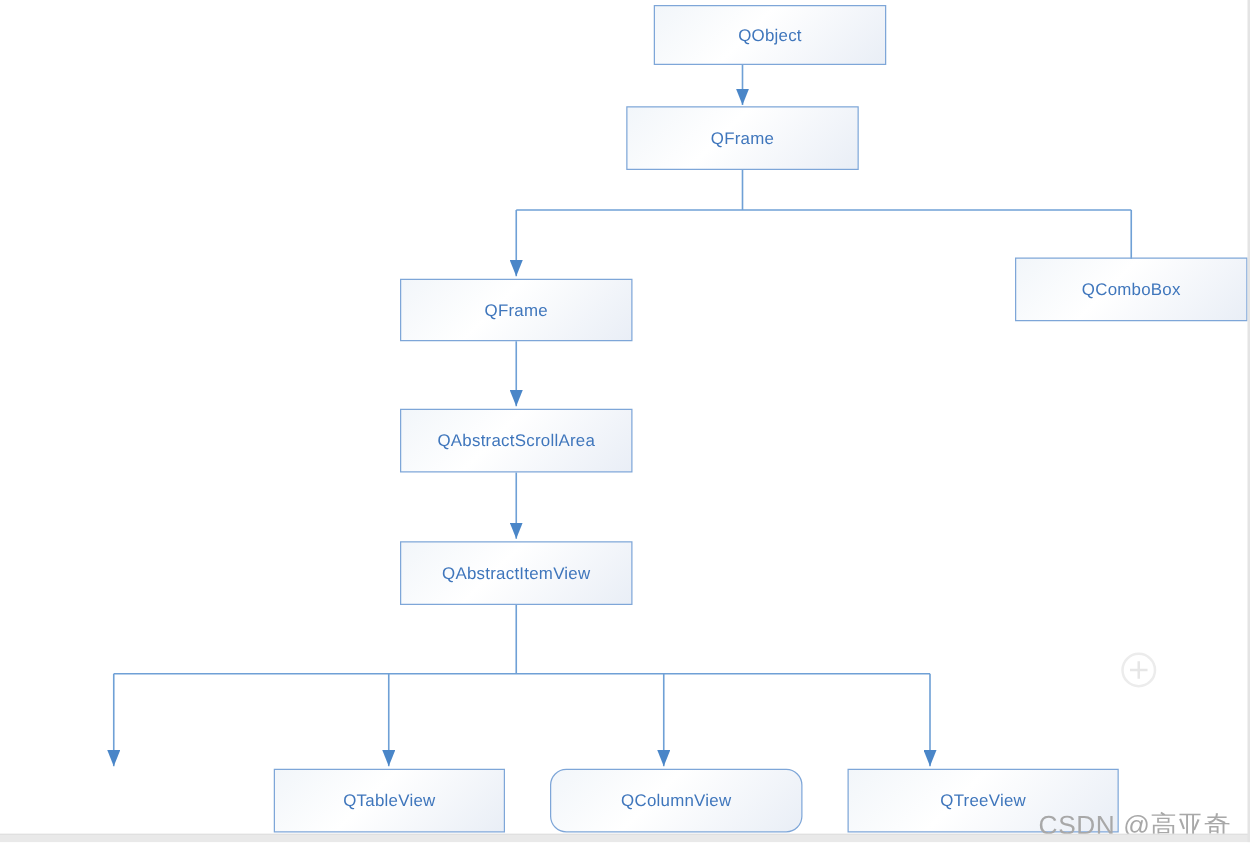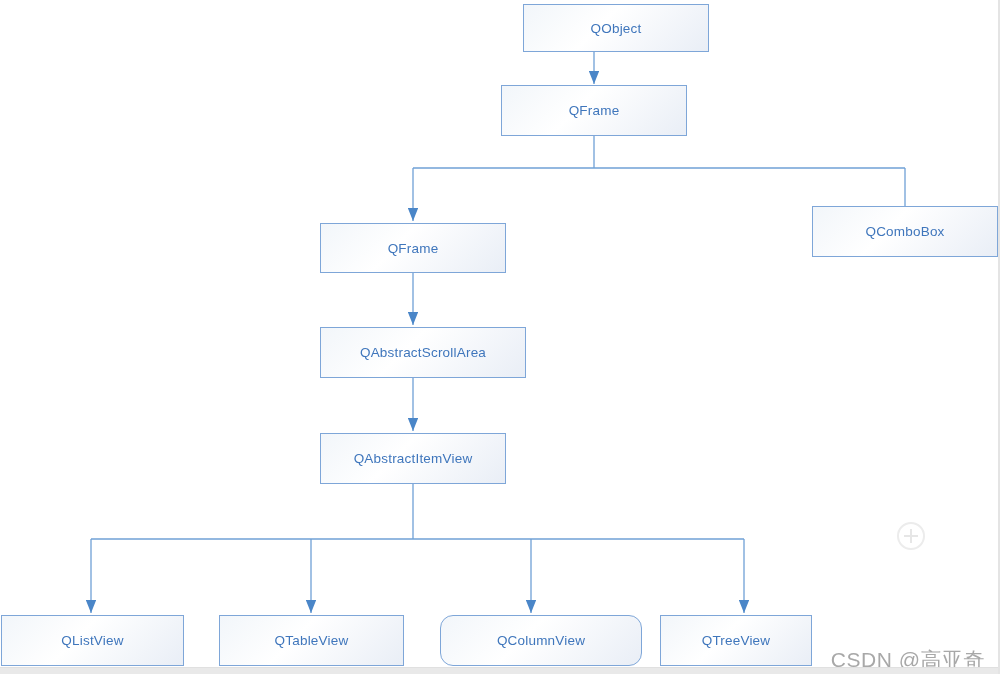--- a/index.html
+++ b/index.html
@@ -43,26 +43,26 @@
     align-items:center;
     justify-content:center;
     font-size:13.5px;
     letter-spacing:0.2px;
     cursor:default;
   }
   .node-qobject            {left:523px; top:4px;   width:186px; height:48px;}
   .node-qwidget            {left:501px; top:85px;  width:186px; height:51px;}
   .node-qframe             {left:320px; top:223px; width:186px; height:50px;}
   .node-qcombobox          {left:812px; top:206px; width:186px; height:51px;}
-  .node-qabstractscrollarea{left:320px; top:327px; width:206px; height:51px;}
+  .node-qabstractscrollarea{left:320px; top:327px; width:186px; height:51px;}
   .node-qabstractitemview  {left:320px; top:433px; width:186px; height:51px;}
   .node-qlistview          {left:1px;   top:615px; width:183px; height:51px;}
   .node-qtableview         {left:219px; top:615px; width:185px; height:51px;}
   .node-qcolumnview        {left:440px; top:615px; width:202px; height:51px;border-radius:13px;}
-  .node-qtreeview          {left:660px; top:615px; width:152px; height:51px;}
+  .node-qtreeview          {left:678px; top:615px; width:217px; height:51px;}
 
   .zoom-icon{
     position:absolute;
     left:897px; top:522px;
     width:28px; height:28px;
     border:2px solid #ececec;
     border-radius:50%;
     cursor:pointer;
   }
   .zoom-icon::before,.zoom-icon::after{
@@ -137,23 +137,20 @@
   </div>
   <div class="node node-qcombobox">
     <span>QComboBox</span>
   </div>
   <div class="node node-qabstractscrollarea">
     <span>QAbstractScrollArea</span>
   </div>
   <div class="node node-qabstractitemview">
     <span>QAbstractItemView</span>
   </div>
-  <div class="node node-qlistview">
-    <span>QListView</span>
-  </div>
   <div class="node node-qtableview">
     <span>QTableView</span>
   </div>
   <div class="node node-qcolumnview">
     <span>QColumnView</span>
   </div>
   <div class="node node-qtreeview">
     <span>QTreeView</span>
   </div>
 

